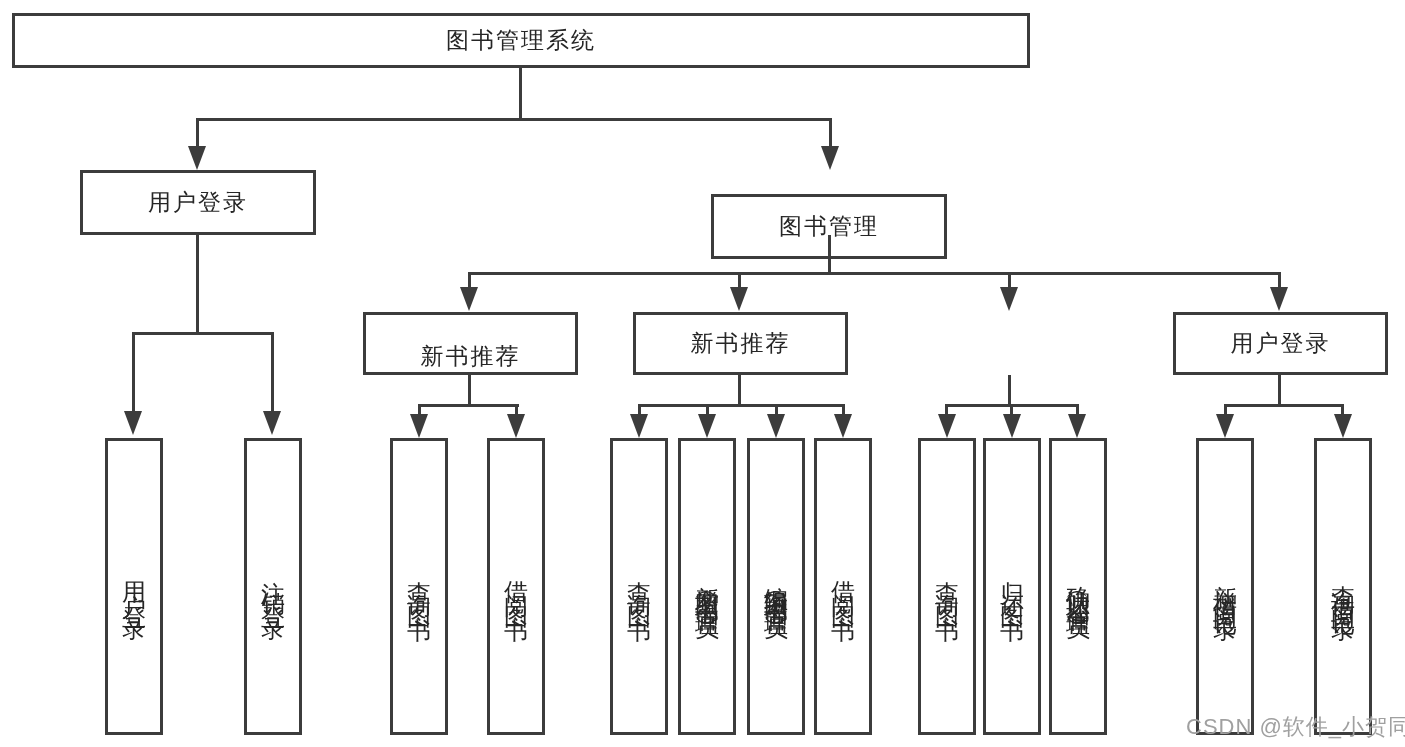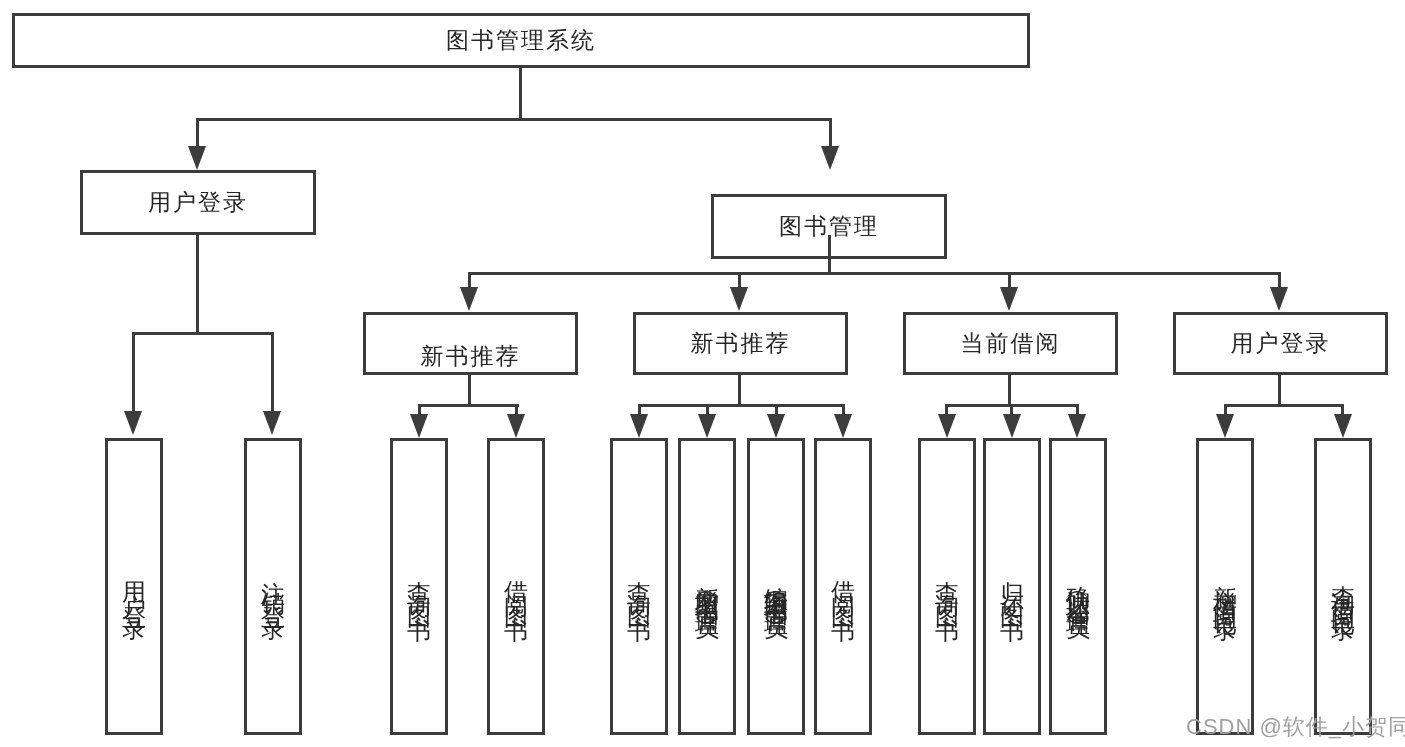--- a/index.html
+++ b/index.html
@@ -87,23 +87,20 @@
   <div class="arw" style="left:730px;top:287px;"></div>
   <div class="arw" style="left:1000px;top:287px;"></div>
   <div class="arw" style="left:1270px;top:287px;"></div>
 
   <div class="hbox" style="left:363px;top:312px;width:215px;height:63px;align-items:flex-end;">
     <span>新书推荐</span>
   </div>
   <div class="hbox" style="left:633px;top:312px;width:215px;height:63px;">
     <span>新书推荐</span>
   </div>
-  <div class="hbox" style="left:903px;top:312px;width:215px;height:63px;">
-    <span>当前借阅</span>
-  </div>
   <div class="hbox" style="left:1173px;top:312px;width:215px;height:63px;">
     <span>用户登录</span>
   </div>
 
   <div class="line v" style="left:468px;top:375px;height:32px;"></div>
   <div class="line h" style="left:418px;top:404px;width:101px;"></div>
   <div class="line v" style="left:418px;top:404px;height:14px;"></div>
   <div class="line v" style="left:515px;top:404px;height:14px;"></div>
   <div class="arw" style="left:410px;top:414px;"></div>
   <div class="arw" style="left:507px;top:414px;"></div>

